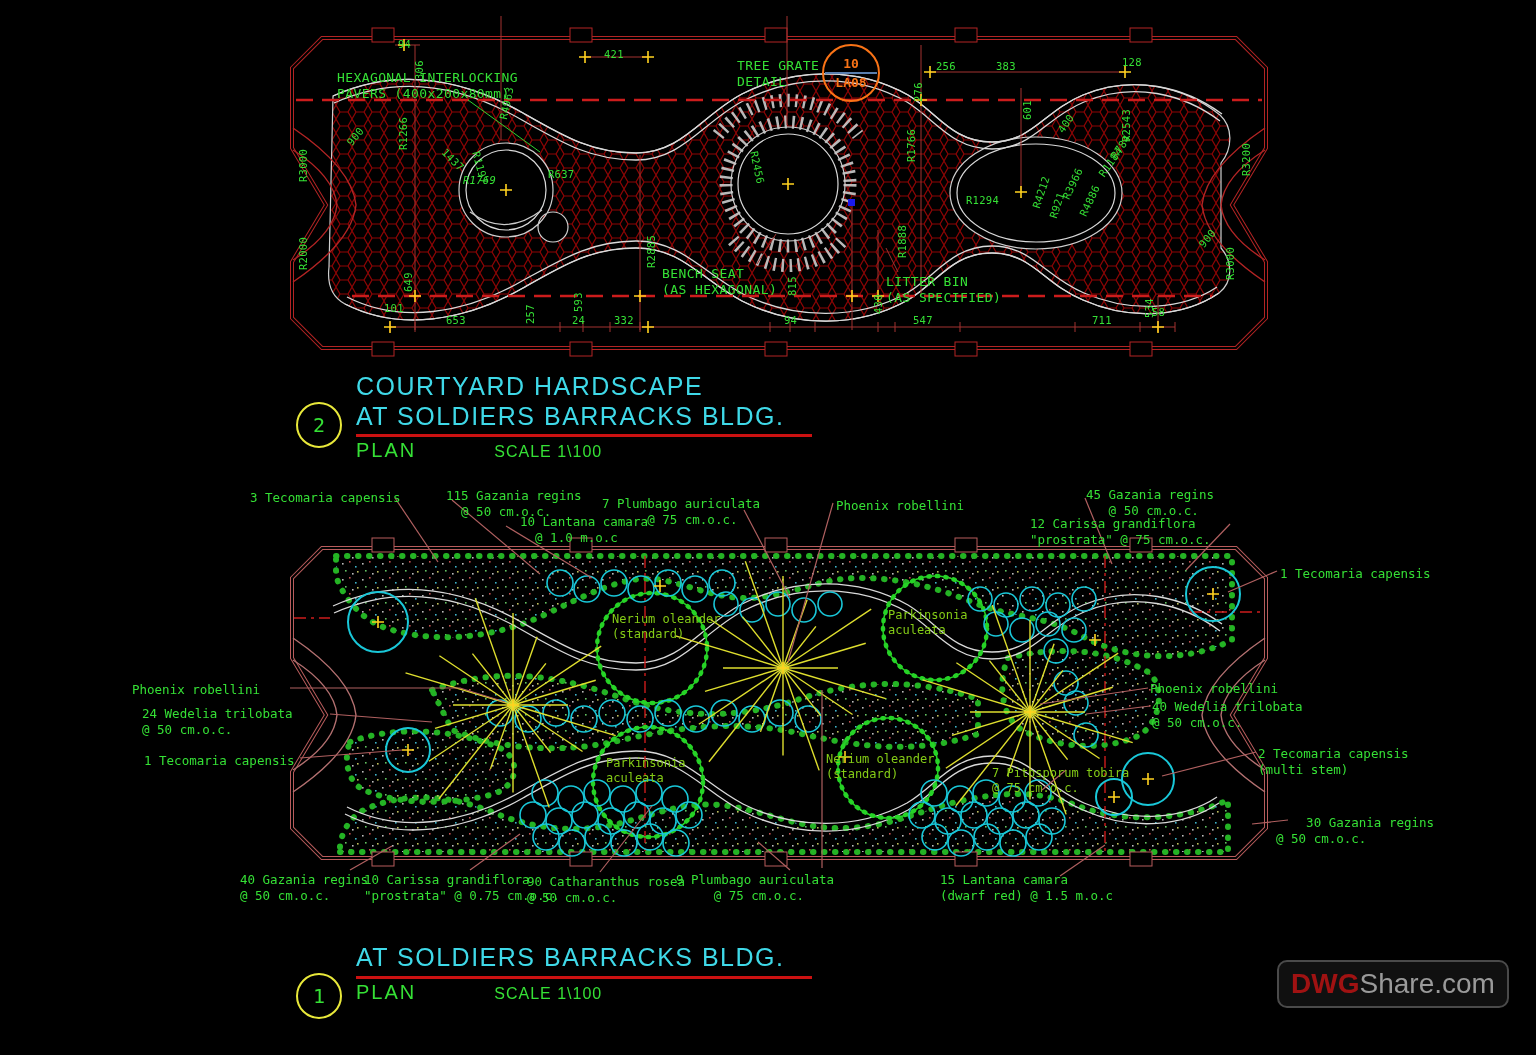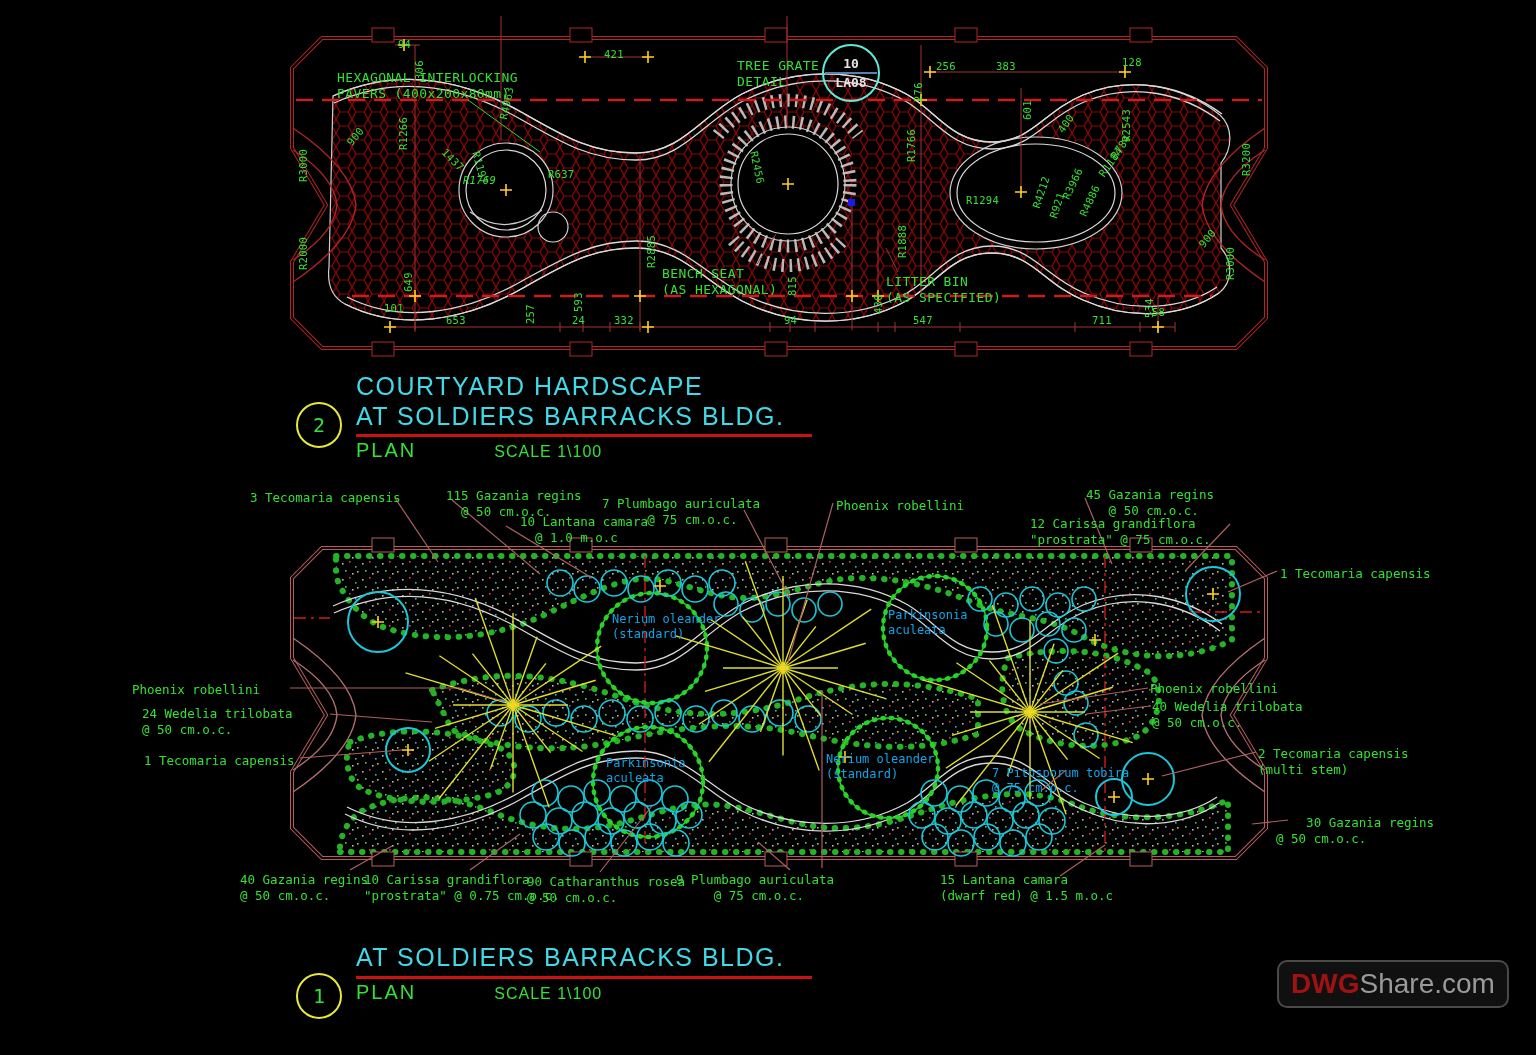--- a/index.html
+++ b/index.html
@@ -4,24 +4,24 @@
 <style>
   html,body{margin:0;padding:0;background:#000;}
   #canvas{position:relative;width:1536px;height:1055px;background:#000;overflow:hidden;
           outline:1px solid #8a8a8a;font-family:"DejaVu Sans Mono",monospace;padding-left:14px;}
   svg{position:absolute;left:0;top:0;}
   #labels{position:absolute;left:0;top:0;width:100%;height:100%;pointer-events:none;}
   .lbl{position:absolute;white-space:pre;transform-origin:0 0;color:#35e035;line-height:1.25;}
   .dim{font-size:10.5px;letter-spacing:.3px;}
   .anno{font-size:13px;letter-spacing:.4px;}
   .callout{font-size:12.5px;}
-  .plantlbl{font-size:12px;color:#0ea5e9;}
-  .bubble{position:absolute;left:822px;top:44px;width:54px;height:54px;border:2px solid #5eead4;
+  .plantlbl{font-size:12px;color:#84cc16;}
+  .bubble{position:absolute;left:822px;top:44px;width:54px;height:54px;border:2px solid #f97316;
           border-radius:50%;display:flex;flex-direction:column;align-items:center;justify-content:center;
-          color:#e5e5e5;font-size:13px;font-weight:bold;}
+          color:#f97316;font-size:13px;font-weight:bold;}
   .bubble-line{width:52px;height:2px;background:#5a7fae;margin:1px 0;}
   .title-block{position:absolute;width:540px;}
   .tb-circle{position:absolute;left:0;top:40px;width:42px;height:42px;border:2px solid #e8e83a;
              border-radius:50%;display:flex;align-items:center;justify-content:center;
              color:#35e035;font-size:20px;}
   .tb-lines{margin-left:60px;margin-top:10px;}
   .title-line{color:#3fd9e8;font-size:25px;letter-spacing:1.5px;font-family:"Liberation Sans",sans-serif;
               white-space:nowrap;line-height:1.18;}
   .title-underline{width:456px;height:3px;background:#cc1111;margin-top:3px;}
   .title-sub{display:flex;align-items:baseline;margin-top:2px;font-family:"Liberation Sans",sans-serif;}

